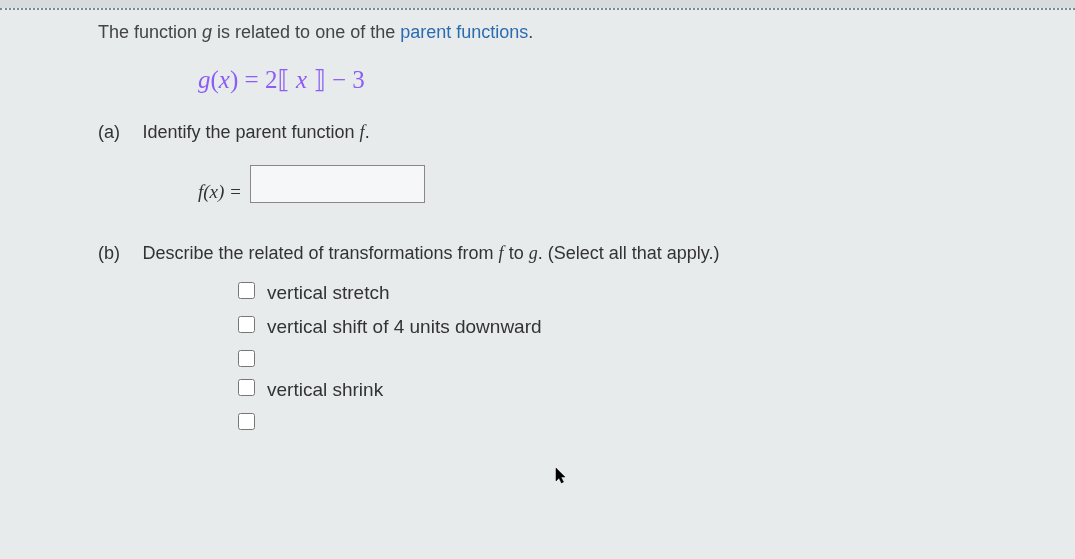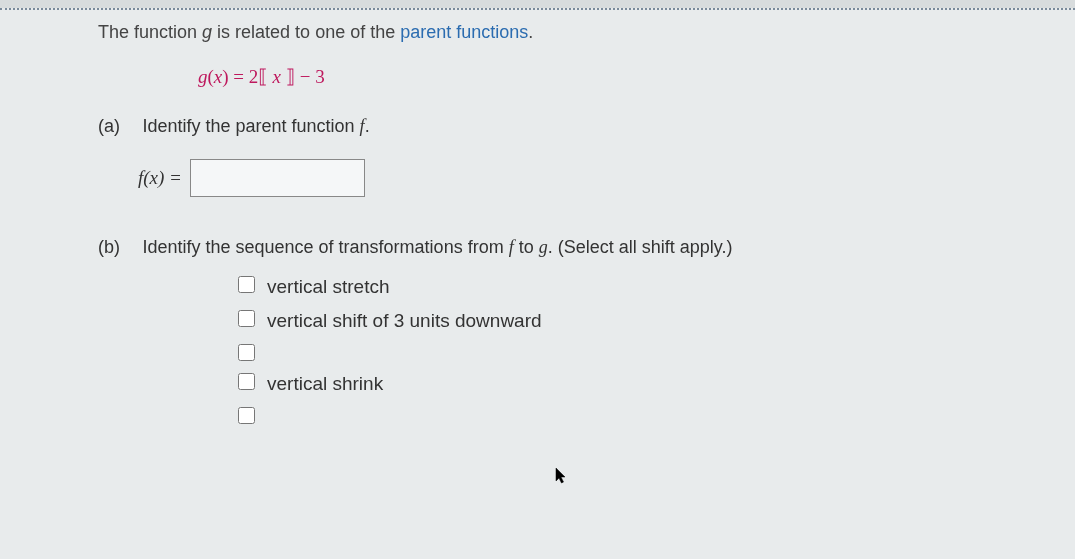--- a/index.html
+++ b/index.html
@@ -35,24 +35,24 @@
       color: #444;
       margin-bottom: 22px;
     }
     .intro-line .fn-g {
       font-style: italic;
     }
     .link-text {
       color: #2b6cb0;
     }
     .equation {
-      font-size: 19px;
+      font-size: 25px;
       margin-left: 100px;
       margin-bottom: 28px;
-      color: #be185d;
+      color: #8b5cf6;
       font-family: 'Times New Roman', serif;
     }
     .equation .fn {
       font-style: italic;
     }
     .equation .llbr, .equation .rrbr {
       font-weight: normal;
       font-family: Arial, sans-serif;
     }
     .part {
@@ -69,25 +69,25 @@
     .part-text {
       display: inline;
       font-size: 18px;
       color: #333;
     }
     .part-text .fn {
       font-style: italic;
       font-family: 'Times New Roman', serif;
     }
     .answer-row {
-      margin-left: 40px;
+      margin-left: 100px;
       margin-top: 22px;
       margin-bottom: 40px;
       display: flex;
-      align-items: center;
+      align-items: flex-end;
     }
     .fx-label {
       font-size: 19px;
       font-style: italic;
       font-family: 'Times New Roman', serif;
       margin-right: 8px;
       color: #333;
     }
     .answer-input {
       width: 175px;
@@ -153,32 +153,32 @@
     </div>
 
     <div class="answer-row">
       <span class="fx-label">f(x) =</span>
       <input type="text" class="answer-input" value="" style="">
     </div>
 
     <div class="part part-b">
       <span class="part-label">(b)</span>
       <span class="part-text">
-        <span>Identify the sequence of transformations from </span><span class="fn">f</span><span> to </span><span class="fn">g</span><span>. (Select all shift apply.)</span>
+        <span>Describe the related of transformations from </span><span class="fn">f</span><span> to </span><span class="fn">g</span><span>. (Select all that apply.)</span>
       </span>
     </div>
 
     <div class="options">
       <label class="option-row">
         <input type="checkbox" style="">
         <span>vertical stretch</span>
       </label>
       <label class="option-row">
         <input type="checkbox" style="">
-        <span>vertical shift of 3 units downward</span>
+        <span>vertical shift of 4 units downward</span>
       </label>
       <label class="option-row">
         <input type="checkbox" style="">
       </label>
       <label class="option-row">
         <input type="checkbox" style="">
         <span>vertical shrink</span>
       </label>
       <label class="option-row">
         <input type="checkbox" style="">

